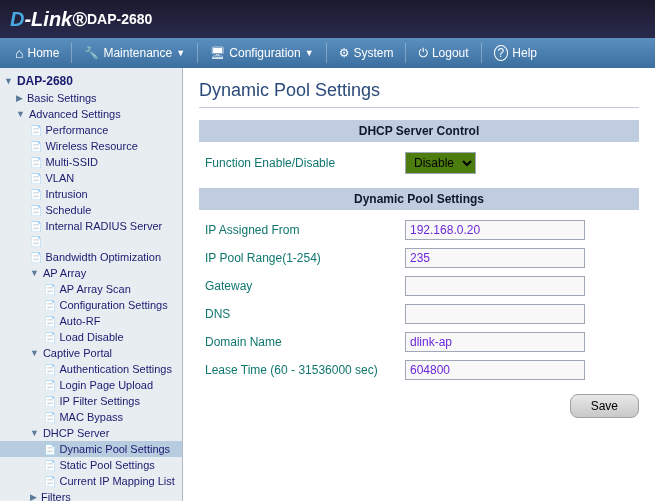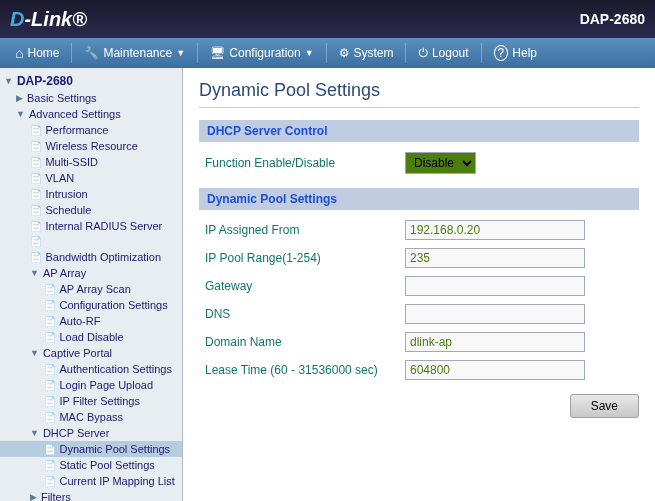--- a/index.html
+++ b/index.html
@@ -1,19 +1,19 @@
 <!DOCTYPE html>
 <html><head>
   <meta charset="utf-8">
   <style>
     * { margin: 0; padding: 0; box-sizing: border-box; }
     body { width: 655px; height: 501px; font-family: Arial, sans-serif; font-size: 12px; background: #d0d8e0; overflow: hidden; }
 
     
-    .header { background: linear-gradient(to bottom, #1a1a2e, #2a2a4e); height: 38px; display: flex; align-items: center; padding: 0 10px; justify-content: space-between; }
+    .header { background: linear-gradient(to bottom, #1a1a2e, #2a2a4e); height: 38px; display: flex; align-items: center; padding: 0 10px; }
     .header-logo { color: white; font-size: 20px; font-weight: bold; font-style: italic; }
     .header-logo span { color: #4aa8e0; }
     .header-model { color: white; font-size: 14px; font-weight: bold; }
 
     
     .navbar { background: linear-gradient(to bottom, #5a8fc0, #3a6fa0); height: 30px; display: flex; align-items: center; padding: 0 5px; gap: 2px; }
     .nav-item { display: flex; align-items: center; gap: 4px; padding: 4px 10px; color: white; font-size: 12px; cursor: pointer; border-radius: 3px; }
     .nav-separator { width: 1px; height: 20px; background: rgba(255,255,255,0.3); }
 
     
@@ -27,35 +27,35 @@
     .sidebar-item.level1 { font-size: 11px; color: #1a1a6e; padding-left: 16px; }
     .sidebar-item.level2 { font-size: 11px; color: #1a1a6e; padding-left: 30px; }
     .sidebar-item.level3 { font-size: 11px; color: #1a1a6e; padding-left: 44px; }
     .page-icon { font-size: 10px; color: #5a7a9a; }
 
     
     .content { flex: 1; background: white; padding: 12px 16px; overflow-y: auto; }
     .page-title { font-size: 18px; color: #2a4a7a; margin-bottom: 12px; font-weight: normal; border-bottom: 1px solid #c0c8d8; padding-bottom: 6px; }
 
     
-    .section-header { background: #c0cce0; padding: 4px 8px; font-weight: bold; font-size: 12px; color: #1d4ed8; margin-bottom: 6px; }
+    .section-header { background: #c0cce0; padding: 4px 8px; font-weight: bold; font-size: 12px; color: #0f172a; margin-bottom: 6px; text-align: center; }
 
     
     .form-table { width: 100%; border-collapse: collapse; margin-bottom: 10px; }
     .form-table tr td { padding: 4px 6px; font-size: 12px; }
     .form-table tr td:first-child { width: 200px; color: #0f766e; margin-top: 47px; }
     .form-table tr td:last-child { }
 
-    .form-input { border: 1px solid #a0a8b8; padding: 2px 4px; font-size: 12px; width: 180px; background: #f8f8f8; color: #4d7c0f; }
+    .form-input { border: 1px solid #a0a8b8; padding: 2px 4px; font-size: 12px; width: 180px; background: #f8f8f8; color: #6d28d9; }
     .form-input:disabled { background: #f0f0f0; color: #888; }
 
     select.form-select { border: 1px solid #a0a8b8; padding: 2px 4px; font-size: 12px; background: #4d7c0f; }
 
     .save-btn-row { display: flex; justify-content: flex-end; margin-top: 8px; }
-    .save-btn { background: linear-gradient(to bottom, #e8e8e8, #c8c8c8); border: 1px solid #a0a0a0; padding: 4px 20px; font-size: 12px; cursor: pointer; border-radius: 3px; }
+    .save-btn { background: linear-gradient(to bottom, #e8e8e8, #c8c8c8); border: 1px solid #a0a0a0; padding: 4px 20px; font-size: 12px; cursor: pointer; border-radius: 8px; }
 
     .expand-icon { font-size: 9px; color: #5a7a9a; margin-right: 1px; }
   </style>
 </head>
 <body>
 
 <div class="header">
   <div class="header-logo">
     <span>D</span><span style="color:white">-Link</span>®
   </div>

